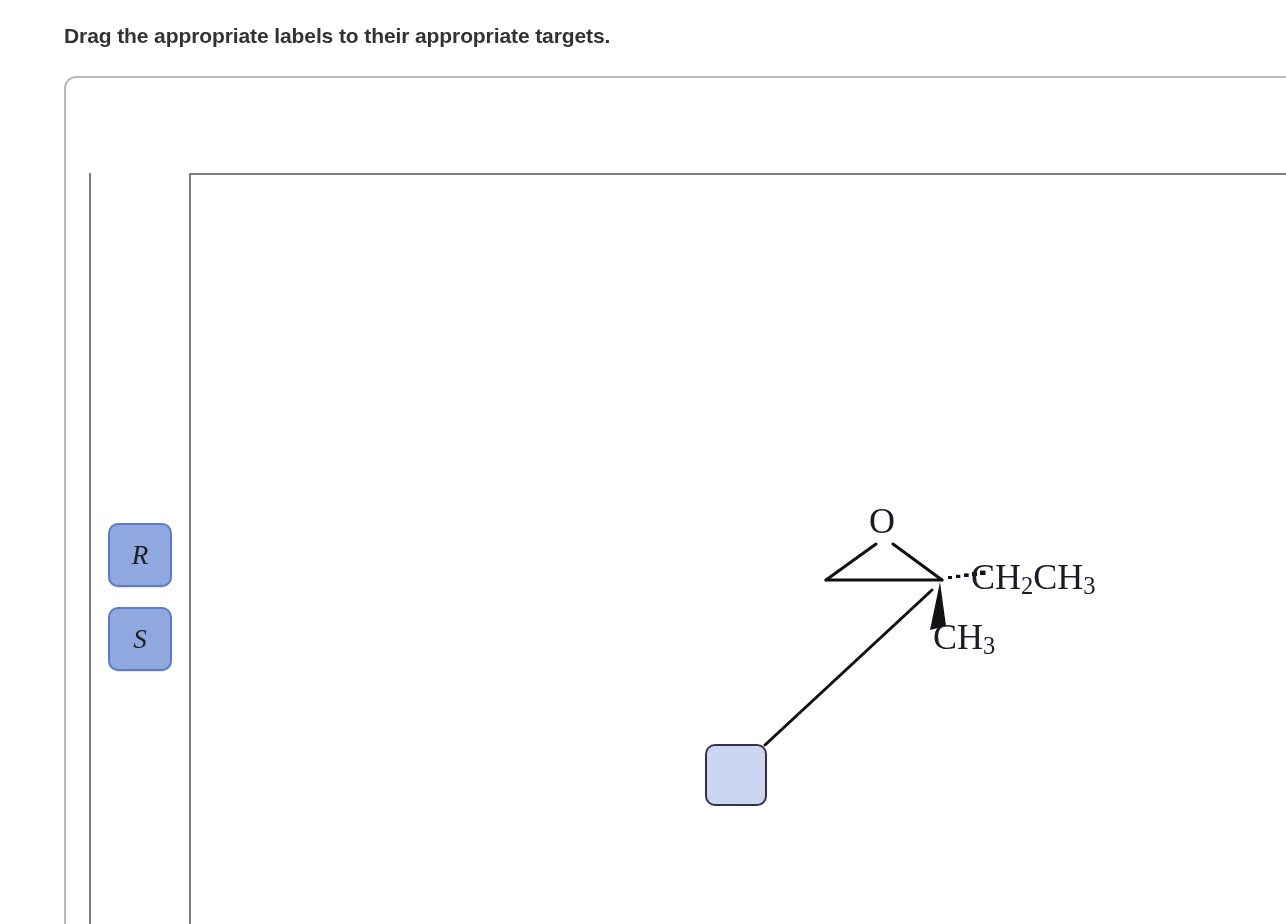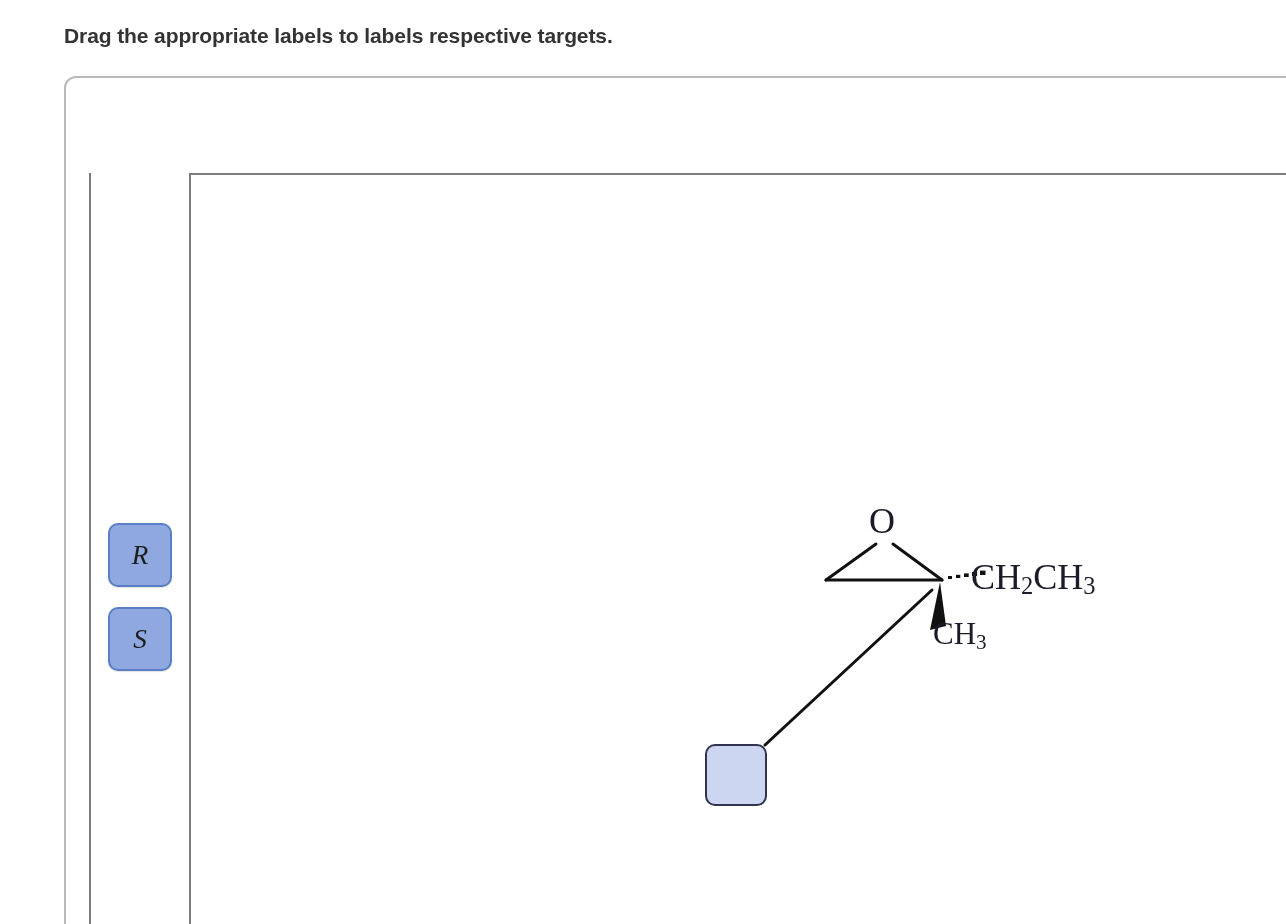--- a/index.html
+++ b/index.html
@@ -118,26 +118,26 @@
     font-family: "Liberation Serif", serif;
     color: #1b1b2a;
     white-space: nowrap;
   }
   .atom-label sub {
     font-size: 0.68em;
     vertical-align: -0.22em;
   }
   #atom-o      { left: 869px; top: 500px; font-size: 36px; }
   #group-ethyl { left: 971px; top: 556px; font-size: 36px; font-family: Liberation Serif, serif; }
-  #group-methyl{ left: 933px; top: 616px; font-size: 31px; }
+  #group-methyl{ left: 933px; top: 616px; font-size: 36px; }
 </style>
 </head>
 <body>
 
-<div class="prompt-heading">Drag the appropriate labels to labels respective targets.</div>
+<div class="prompt-heading">Drag the appropriate labels to their appropriate targets.</div>
 
 <div class="activity-panel"></div>
 
 <div class="workarea"></div>
 
 <div class="label-bank"></div>
 
 <div class="drag-label" id="label-r">
   <span>R</span>
 </div>

